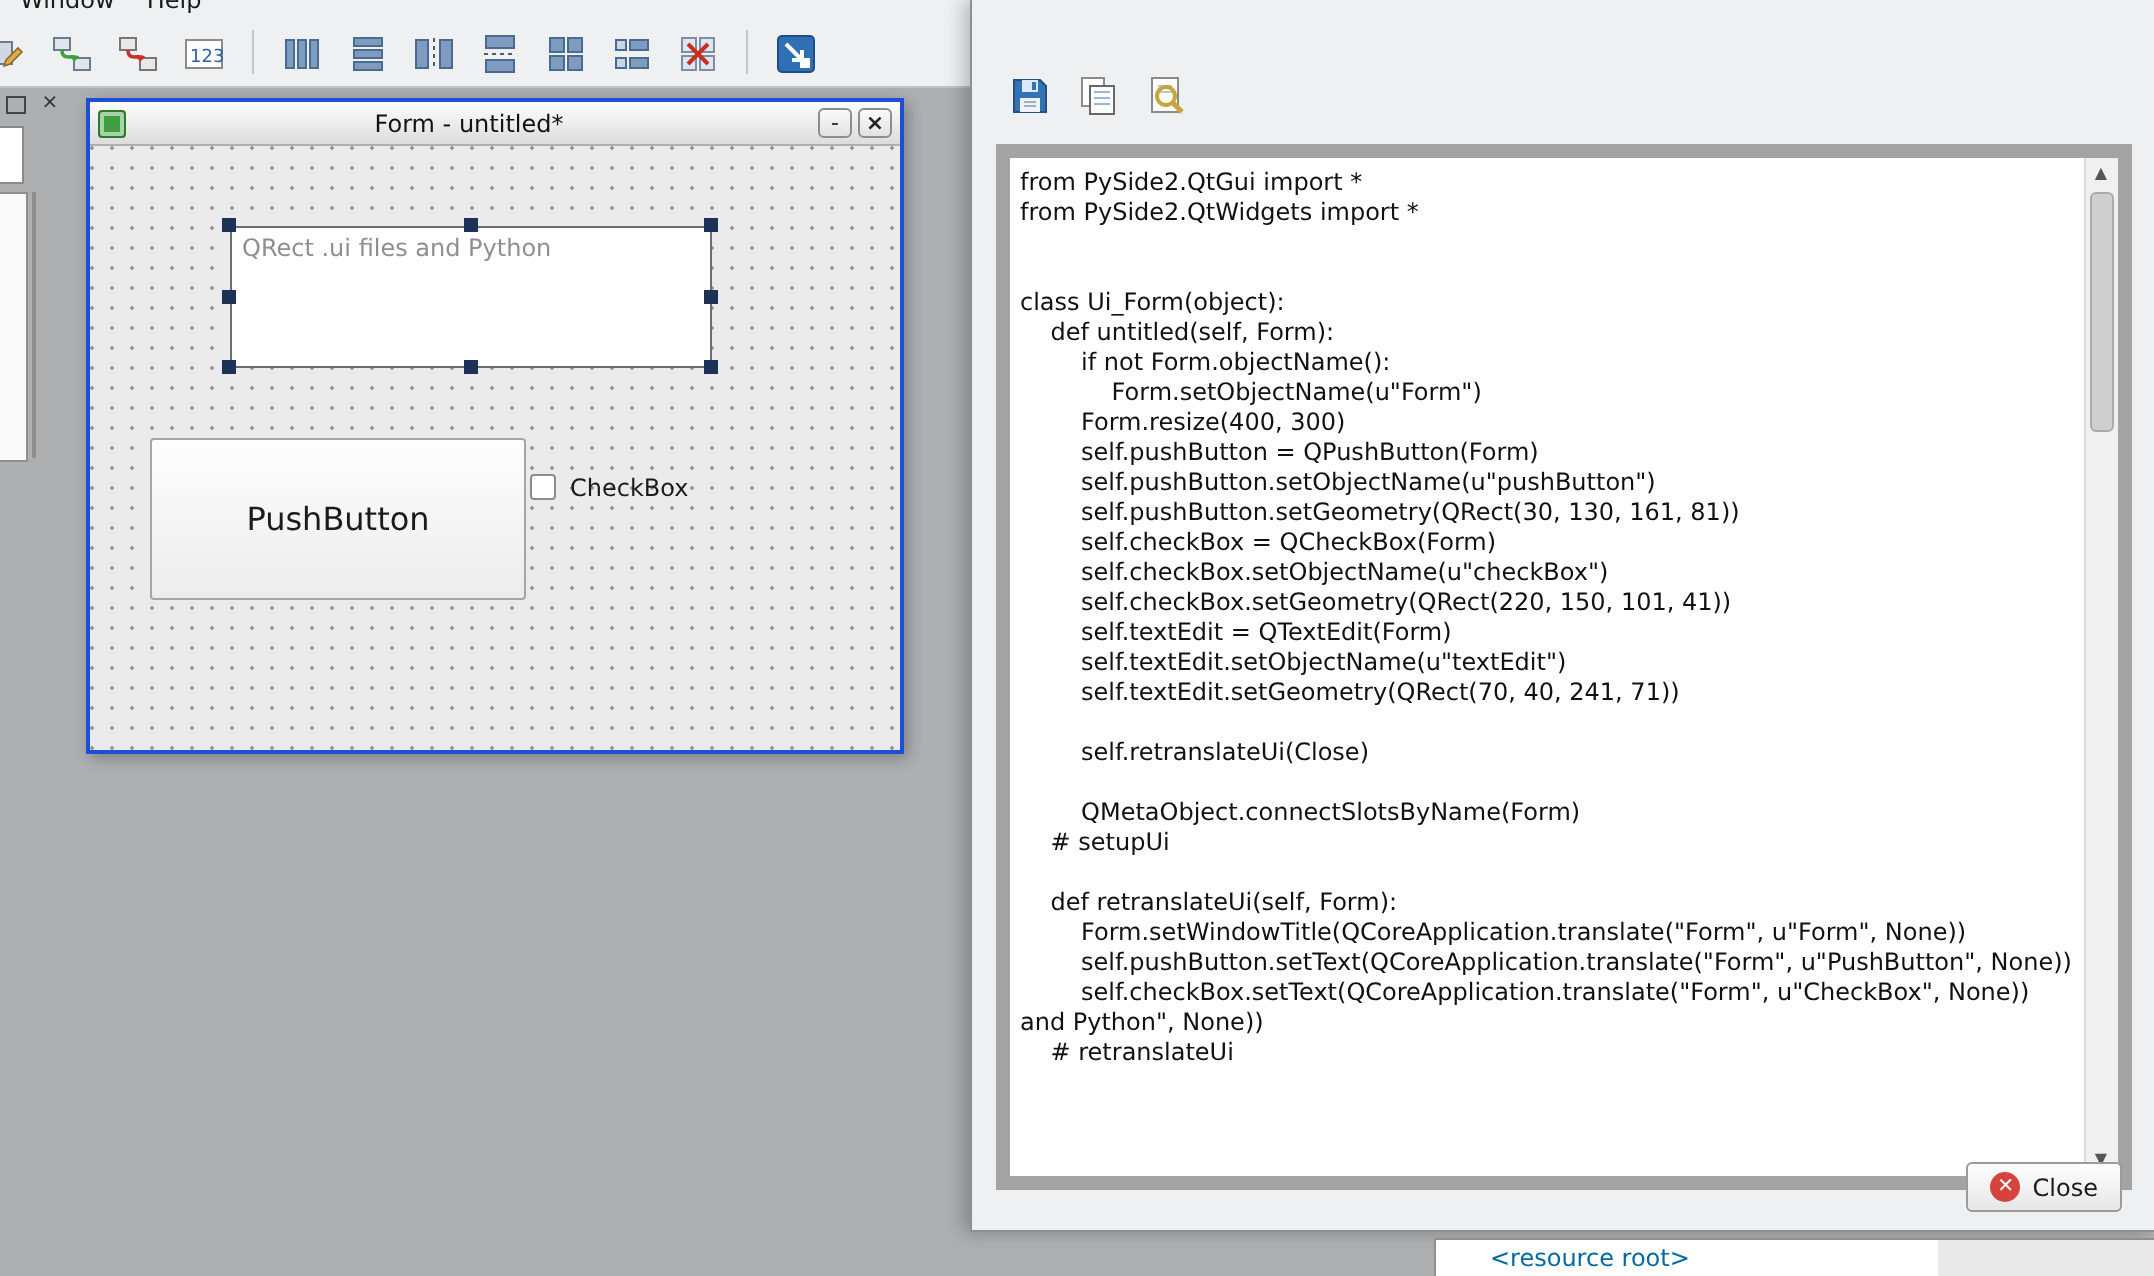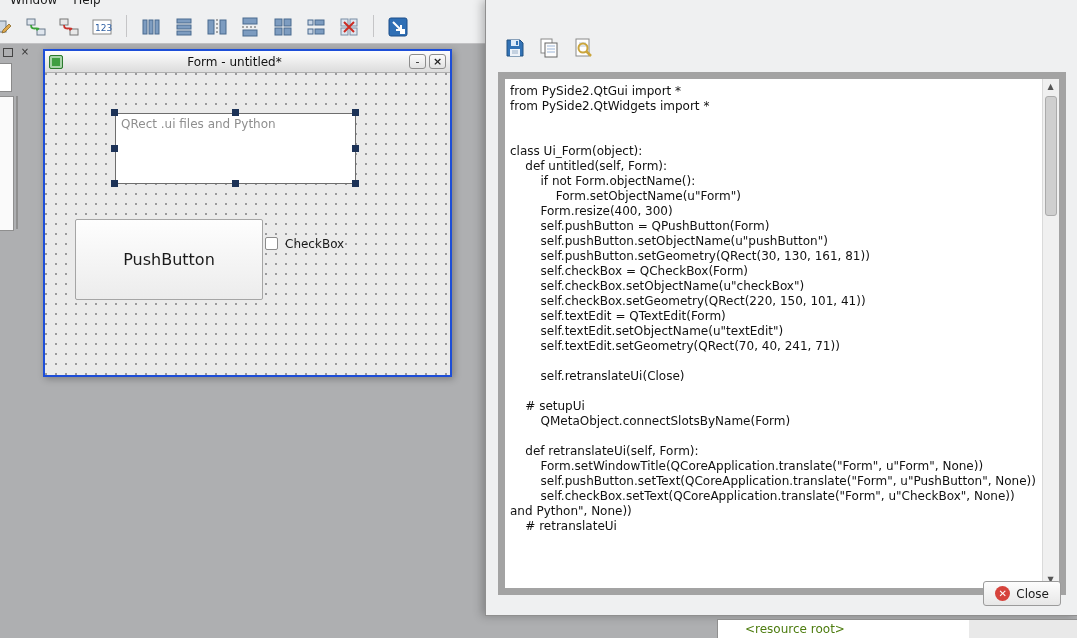--- a/index.html
+++ b/index.html
@@ -62,21 +62,21 @@
   .sb-arrow{position:absolute;left:0;width:15px;height:14px;color:#555;font-size:8px;text-align:center;line-height:14px;}
   .sb-up{top:1px;} .sb-down{bottom:1px;}
   .sb-thumb{position:absolute;left:2px;right:2px;top:17px;height:118px;background:#cfcfcf;
     border:1px solid #ababab;border-radius:3px;}
   .close-btn{position:absolute;right:16px;top:581px;height:25px;padding:0 11px;display:flex;align-items:center;gap:6px;
     background:linear-gradient(#fdfdfd,#e7e7e7);border:1px solid #9b9b9b;border-radius:3px;font-size:12px;color:#1b1b1b;box-sizing:border-box;}
   .close-glyph{width:15px;height:15px;border-radius:50%;background:#d6433c;color:#fff;font-size:10px;
     line-height:15px;text-align:center;font-weight:bold;}
   
   .bottom-resource{position:absolute;left:717px;top:619px;width:300px;height:19px;background:#fff;
-    border:1px solid #8f8f8f;border-bottom:none;box-sizing:border-box;font-size:12px;color:#4d7c0f;
+    border:1px solid #8f8f8f;border-bottom:none;box-sizing:border-box;font-size:12px;color:#0369a1;
     padding-left:27px;line-height:18px;}
   .bottom-side{position:absolute;left:969px;top:619px;width:108px;height:19px;background:#e9e9e9;border-top:1px solid #8f8f8f;}
 </style>
 </head>
 <body>
 
 <div class="menubar">
   <div class="mtext">
     <span>Window</span>
     <span>Help</span>
@@ -258,22 +258,22 @@
         <div class="code-line">        self.pushButton.setGeometry(QRect(30, 130, 161, 81))</div>
         <div class="code-line">        self.checkBox = QCheckBox(Form)</div>
         <div class="code-line">        self.checkBox.setObjectName(u"checkBox")</div>
         <div class="code-line">        self.checkBox.setGeometry(QRect(220, 150, 101, 41))</div>
         <div class="code-line">        self.textEdit = QTextEdit(Form)</div>
         <div class="code-line">        self.textEdit.setObjectName(u"textEdit")</div>
         <div class="code-line">        self.textEdit.setGeometry(QRect(70, 40, 241, 71))</div>
         <div class="code-line"></div>
         <div class="code-line">        self.retranslateUi(Close)</div>
         <div class="code-line"></div>
+        <div class="code-line">        QMetaObject.connectSlotsByName(Form)</div>
         <div class="code-line">    # setupUi</div>
-        <div class="code-line">        QMetaObject.connectSlotsByName(Form)</div>
         <div class="code-line"></div>
         <div class="code-line">    def retranslateUi(self, Form):</div>
         <div class="code-line">        Form.setWindowTitle(QCoreApplication.translate("Form", u"Form", None))</div>
         <div class="code-line">        self.pushButton.setText(QCoreApplication.translate("Form", u"PushButton", None))</div>
         <div class="code-line">        self.checkBox.setText(QCoreApplication.translate("Form", u"CheckBox", None))</div>
         <div class="code-line">and Python", None))</div>
         <div class="code-line">    # retranslateUi</div>
       </div>
     <div class="code-scrollbar">
       <span class="sb-arrow sb-up">▲</span>

